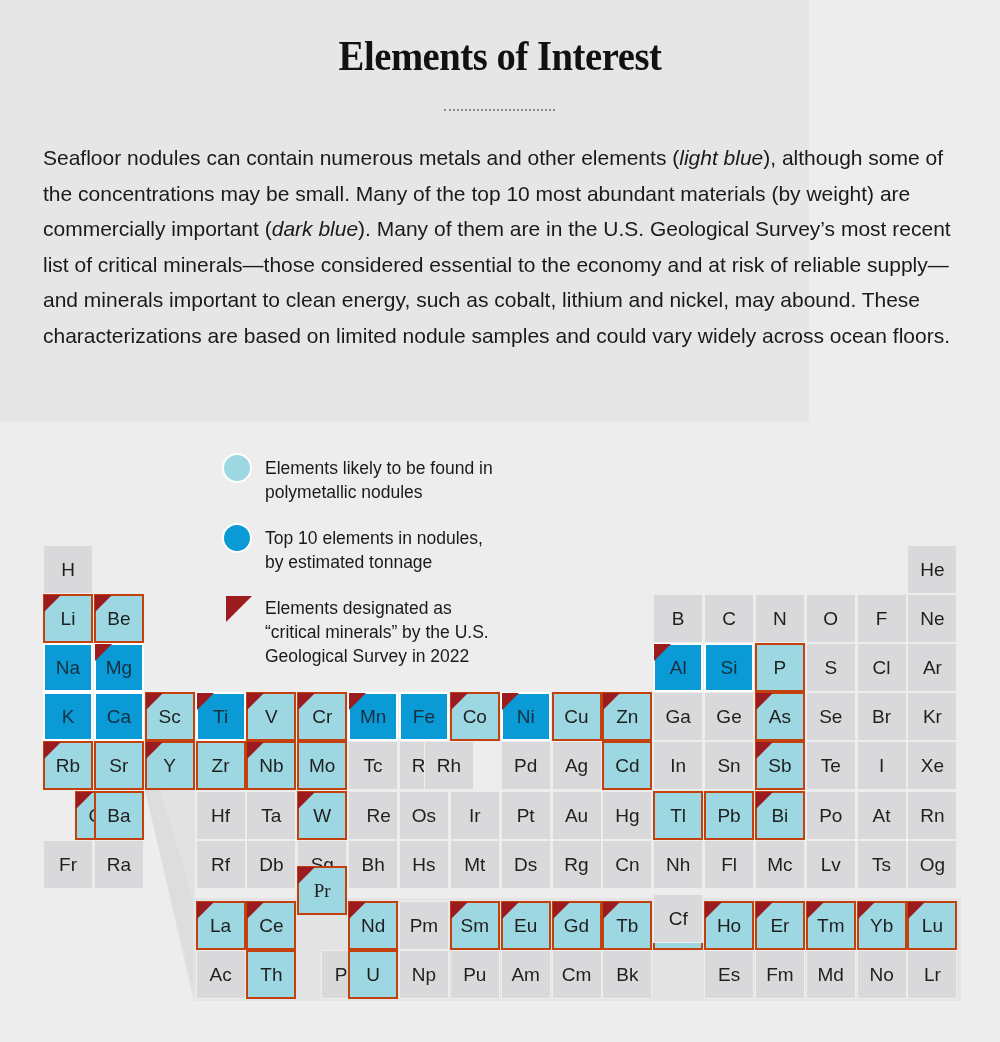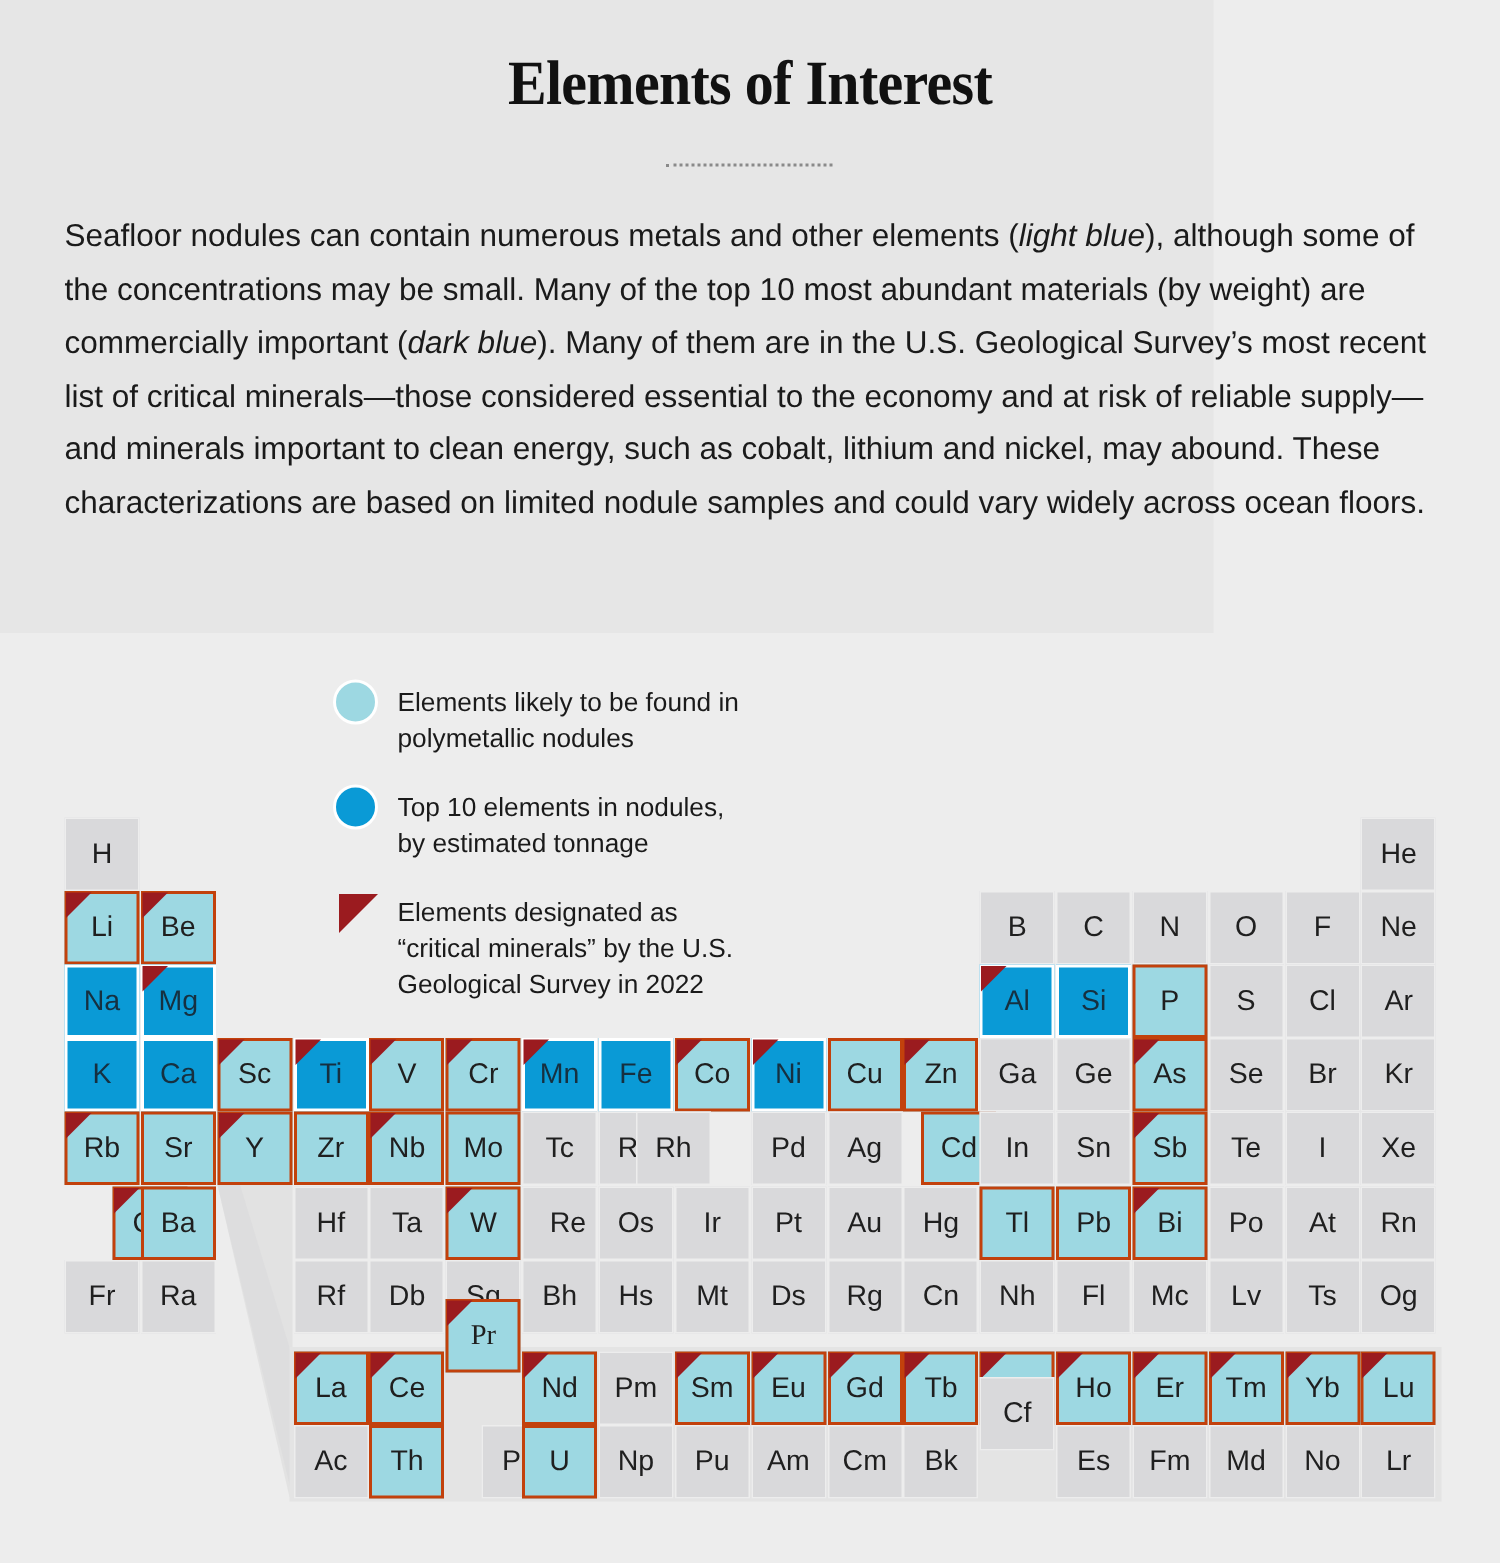--- a/index.html
+++ b/index.html
@@ -195,21 +195,21 @@
     </div>
     <div class="cell" style="left: 424px; top: 741px;">
       <span>Rh</span>
     </div>
     <div class="cell" style="left: 500.65px; top: 741px;">
       <span>Pd</span>
     </div>
     <div class="cell" style="left: 551.5px; top: 741px;">
       <span>Ag</span>
     </div>
-    <div class="cell light" style="left: 602.35px; top: 741px; margin-left: 12px;">
+    <div class="cell light" style="left: 602.35px; top: 741px;">
       <span>Cd</span>
     </div>
     <div class="cell" style="left: 653.2px; top: 741px;">
       <span>In</span>
     </div>
     <div class="cell" style="left: 704.05px; top: 741px;">
       <span>Sn</span>
     </div>
     <div class="cell light" style="left: 754.9px; top: 741px;">
       <span class="flag"></span>
@@ -408,21 +408,21 @@
     </div>
     <div class="cell" style="left: 500.65px; top: 950px;">
       <span>Am</span>
     </div>
     <div class="cell" style="left: 551.5px; top: 950px;">
       <span>Cm</span>
     </div>
     <div class="cell" style="left: 602.35px; top: 950px;">
       <span>Bk</span>
     </div>
-    <div class="cell" style="left: 653.2px; top: 918px;">
+    <div class="cell" style="left: 653.2px; top: 894px;">
       <span>Cf</span>
     </div>
     <div class="cell" style="left: 704.05px; top: 950px;">
       <span>Es</span>
     </div>
     <div class="cell" style="left: 754.9px; top: 950px; text-align: center;">
       <span>Fm</span>
     </div>
     <div class="cell" style="left: 805.75px; top: 950px;">
       <span>Md</span>

